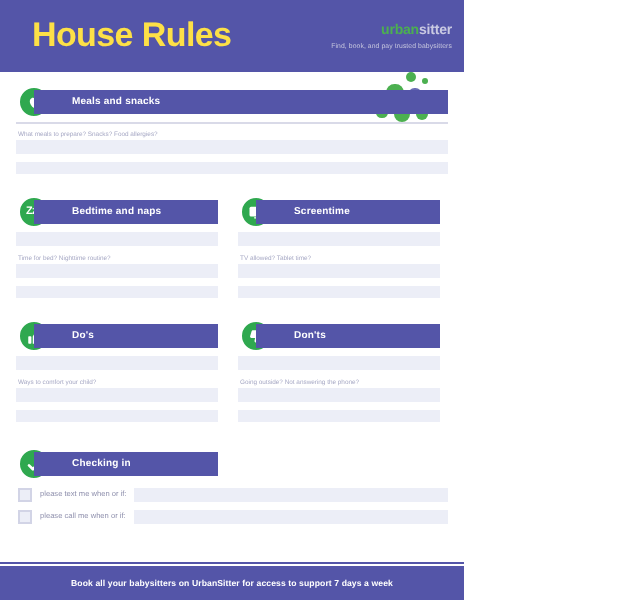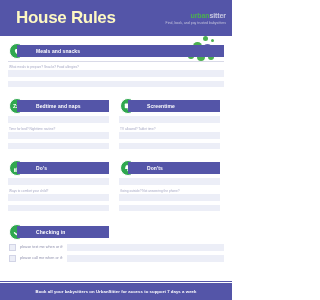--- a/index.html
+++ b/index.html
@@ -27,21 +27,21 @@
     position: relative;
     height: 36px;
     background: #5455a8;
     padding: 0 8px;
     box-sizing: border-box;
   }
   .page-title {
     position: absolute;
     left: 16px;
     top: 9px;
-    color: #fef9c3;
+    color: #fde047;
     font-size: 17px;
     font-weight: bold;
     letter-spacing: -0.3px;
     line-height: 18px;
   }
   .brand {
     position: absolute;
     right: 6px;
     top: 12px;
     text-align: right;

